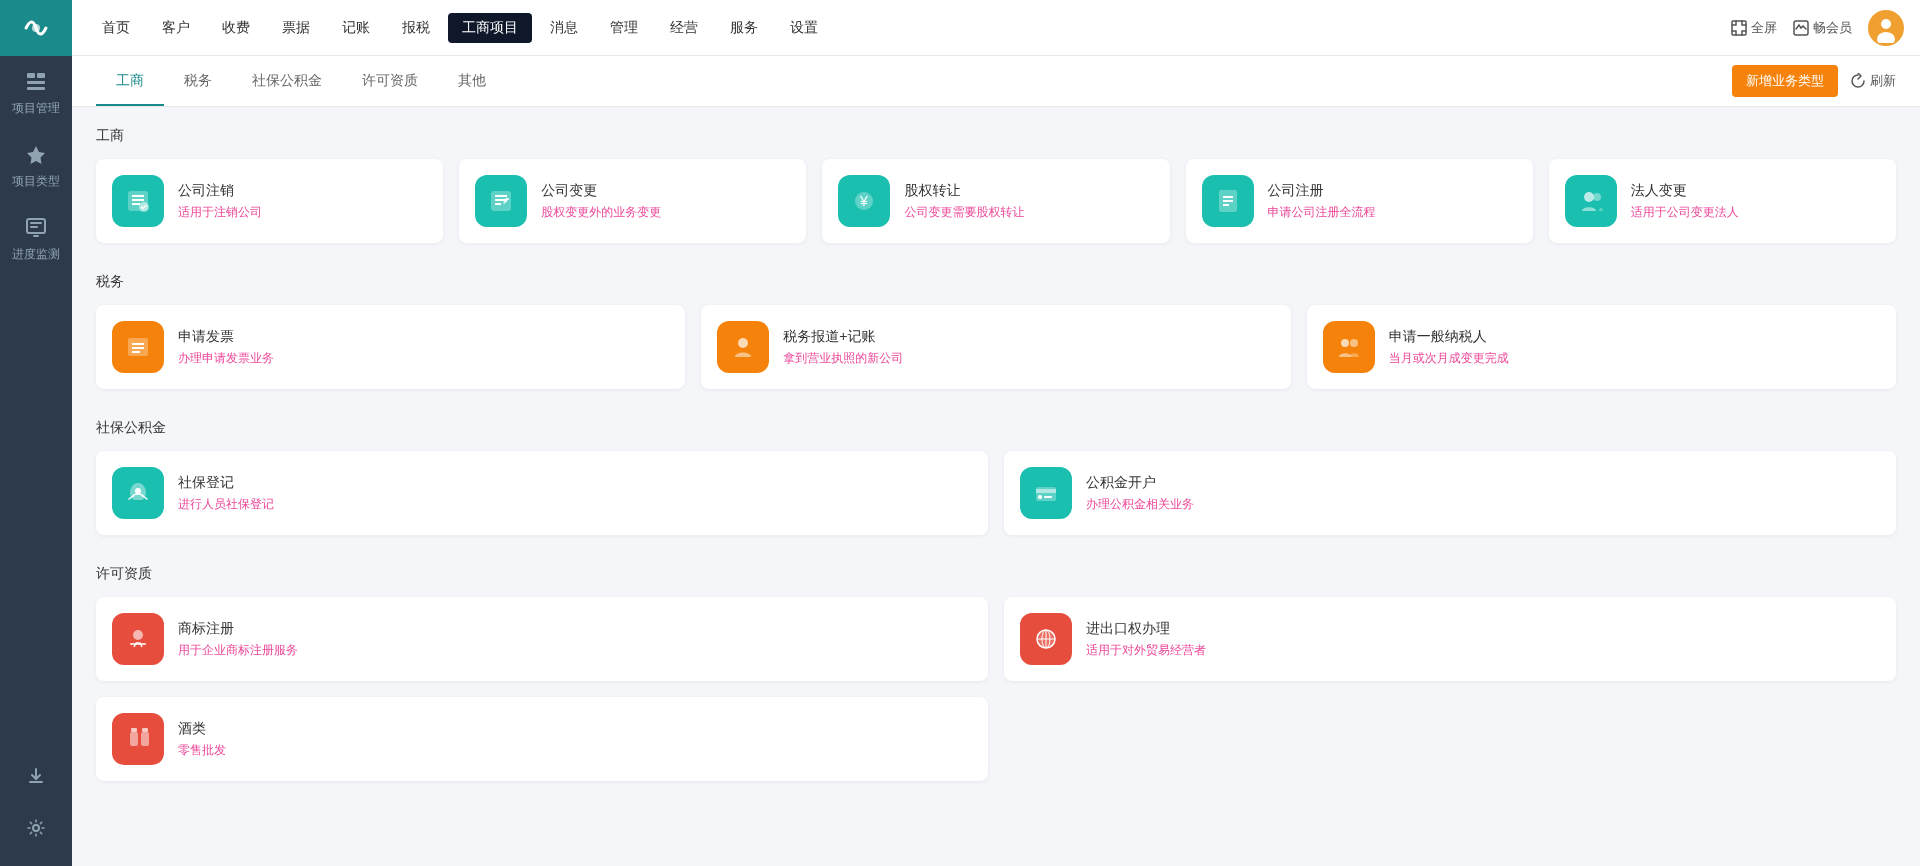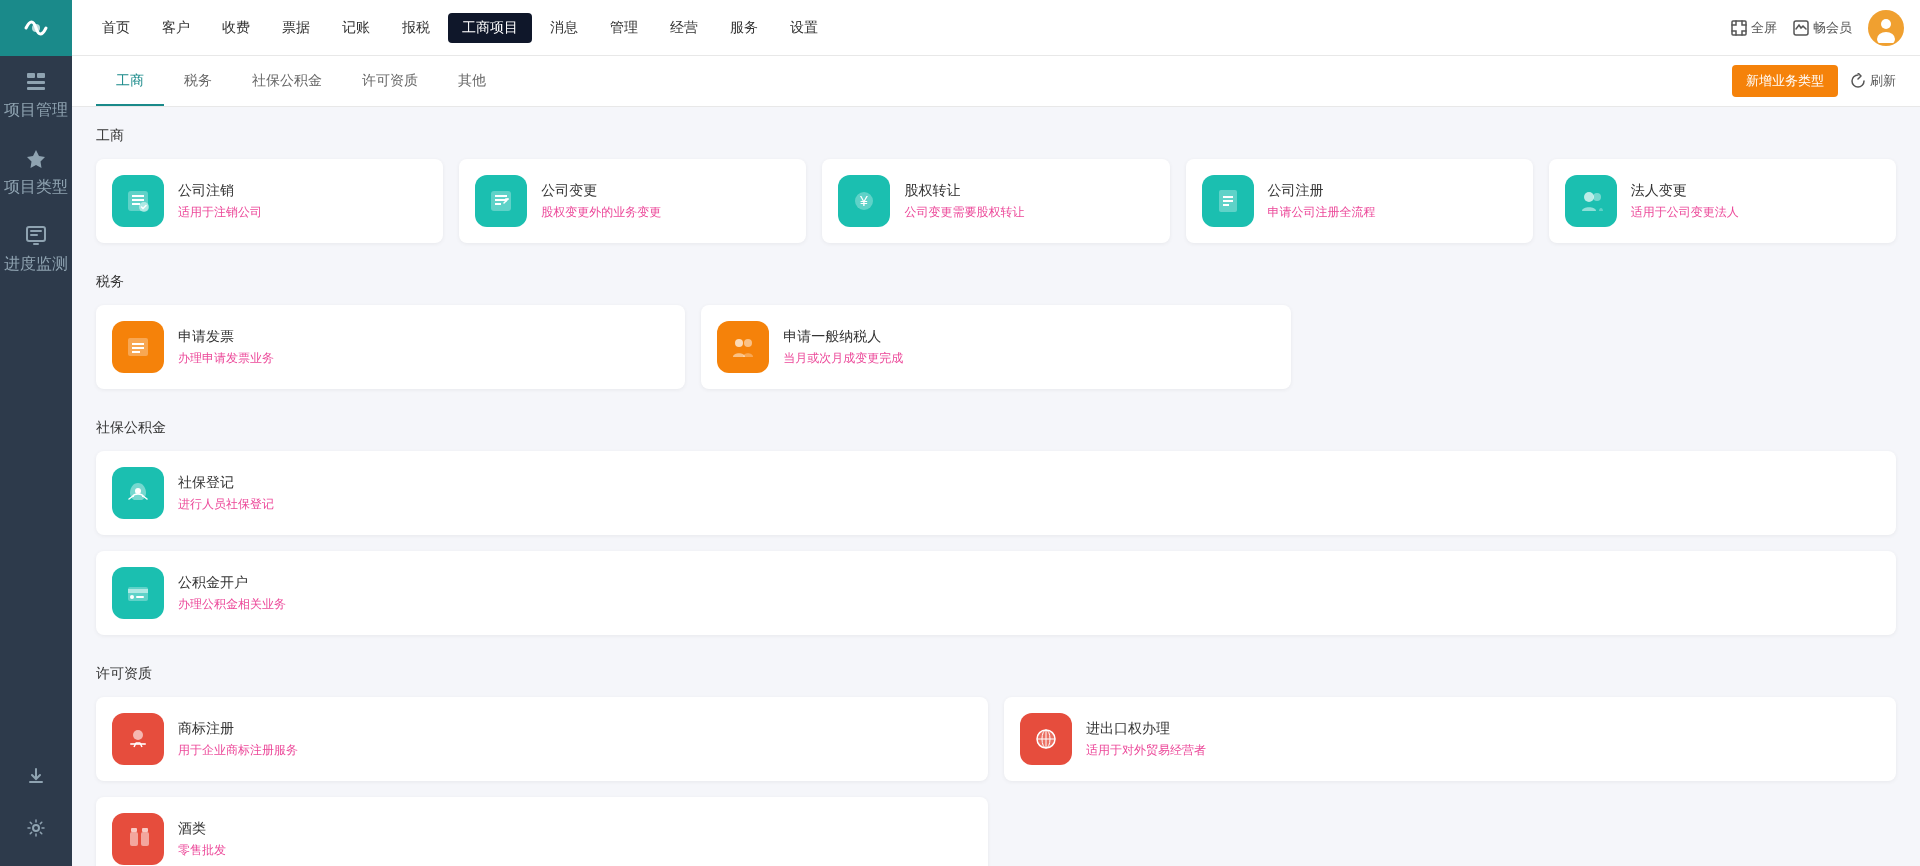--- a/index.html
+++ b/index.html
@@ -33,21 +33,21 @@
       align-items: center;
       color: #8fa3b1;
       font-size: 12px;
       cursor: pointer;
       gap: 4px;
     }
     .sidebar-item .icon-wrap {
       width: 28px; height: 28px;
       display: flex; align-items: center; justify-content: center;
     }
-    .sidebar-item-label { font-size: 16px; }
+    .sidebar-item-label { font-size: 12px; }
     .sidebar-bottom {
       margin-top: auto;
       display: flex;
       flex-direction: column;
       align-items: center;
       padding-bottom: 16px;
       gap: 8px;
     }
     .sidebar-bottom .sidebar-item { padding: 8px 0; }
 
@@ -187,21 +187,21 @@
     .cards-grid {
       display: grid;
       grid-template-columns: repeat(5, 1fr);
       gap: 16px;
       margin-bottom: 24px;
     }
     .cards-grid-3 {
       grid-template-columns: repeat(3, 1fr);
     }
     .cards-grid-2 {
-      grid-template-columns: repeat(1, 1fr);
+      grid-template-columns: repeat(2, 1fr);
     }
     .cards-grid-4 {
       grid-template-columns: repeat(2, 1fr);
     }
     .service-card {
       background: #fff;
       border-radius: 8px;
       padding: 16px;
       display: flex;
       align-items: center;
@@ -441,20 +441,32 @@
                 <rect x="4" y="5" width="20" height="18" rx="2" fill="rgba(255,255,255,0.3)"></rect>
                 <path d="M8 10h12v2H8zM8 14h12v2H8zM8 18h8v2H8z" fill="white"></path>
               </svg>
             </div>
             <div class="card-info">
               <span class="card-title">申请发票</span>
               <span class="card-desc">办理申请发票业务</span>
             </div>
           </div>
 
+          <div class="service-card">
+            <div class="card-icon icon-orange">
+              <svg width="28" height="28" viewBox="0 0 28 28" fill="none">
+                <circle cx="14" cy="10" r="5" fill="rgba(255,255,255,0.7)"></circle>
+                <path d="M6 24c0-6 16-6 16 0" fill="rgba(255,255,255,0.5)"></path>
+              </svg>
+            </div>
+            <div class="card-info">
+              <span class="card-title">税务报道+记账</span>
+              <span class="card-desc">拿到营业执照的新公司</span>
+            </div>
+          </div>
 
           <div class="service-card">
             <div class="card-icon icon-orange">
               <svg width="28" height="28" viewBox="0 0 28 28" fill="none">
                 <circle cx="10" cy="10" r="4" fill="rgba(255,255,255,0.7)"></circle>
                 <circle cx="19" cy="10" r="4" fill="rgba(255,255,255,0.5)"></circle>
                 <path d="M4 24c0-5 12-5 12 0" fill="rgba(255,255,255,0.5)"></path>
                 <path d="M14 24c0-5 10-5 10 0" fill="rgba(255,255,255,0.3)"></path>
               </svg>
             </div>

